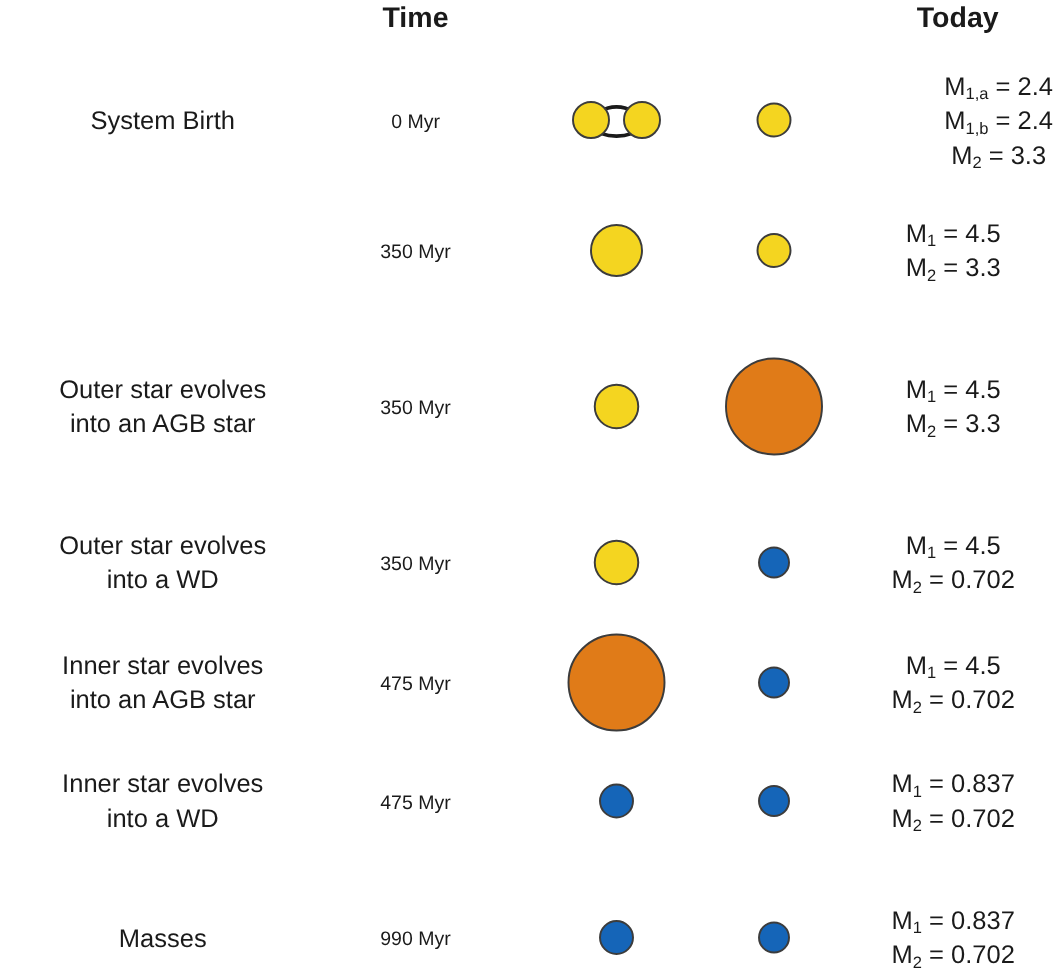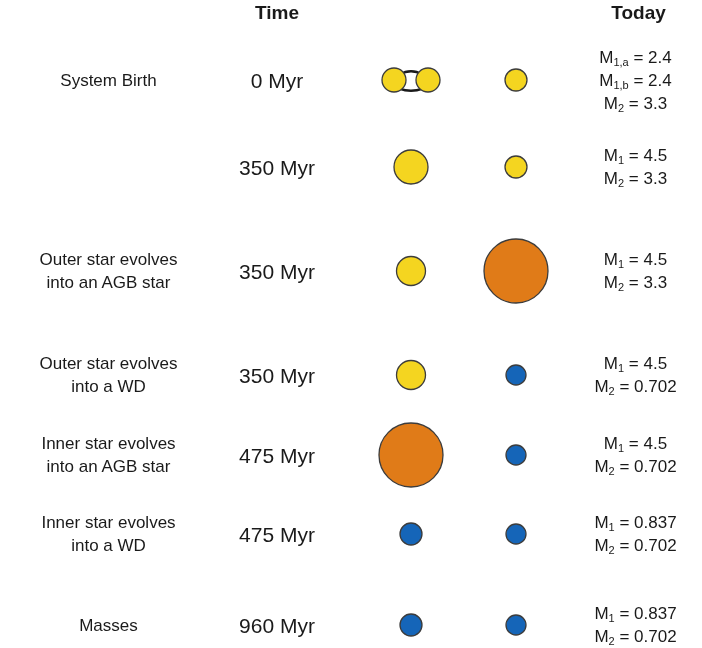--- a/index.html
+++ b/index.html
@@ -66,21 +66,21 @@
     line-height: 23px;
     white-space: pre-line;
     padding-left: 21px;
   }
 
   .evt-time {
     position: absolute;
     left: 197px;
     width: 160px;
     text-align: center;
-    font-size: 21px;
+    font-size: 13px;
     line-height: 23px;
     white-space: nowrap;
   }
 
   .evt-masses {
     position: absolute;
     left: 569px;
     width: 133px;
     text-align: center;
     font-size: 17px;
@@ -139,21 +139,21 @@
           <div>0 Myr</div>
         </div>
         <div class="stars-cell" style="height: 86px;">
           <svg class="star-svg" width="212" height="86" viewBox="0 0 212 86">
             <path d="M 37 47 C 41 30, 67 30, 71 47 M 37 47 C 43 56, 65 56, 71 47" fill="none" stroke="#1a1a1a" stroke-width="2.4"></path>
             <circle cx="37" cy="43" r="12" fill="#F4D520" stroke="#3c3c3c" stroke-width="1.3"></circle>
             <circle cx="71" cy="43" r="12" fill="#F4D520" stroke="#3c3c3c" stroke-width="1.3"></circle>
             <circle cx="159" cy="43" r="11" fill="#F4D520" stroke="#3c3c3c" stroke-width="1.3"></circle>
           </svg>
         </div>
-        <div class="evt-masses vcenter" style="height: 86px;">
+        <div class="evt-masses vcenter" style="height: 86px; justify-content: flex-end;">
           <div>
             <span class="mass-line">M<sub>1,a</sub> = 2.4</span>
             <span class="mass-line">M<sub>1,b</sub> = 2.4</span>
             <span class="mass-line">M<sub>2</sub> = 3.3</span>
           </div>
         </div>
       </div>
       <div class="evt-row" style="top: 124px; height: 86px;">
         <div class="evt-time vcenter" style="height: 86px;">
           <div>350 Myr</div>
@@ -243,21 +243,21 @@
         <div class="evt-masses vcenter" style="height: 80px;">
           <div>
             <span class="mass-line">M<sub>1</sub> = 0.837</span>
             <span class="mass-line">M<sub>2</sub> = 0.702</span>
           </div>
         </div>
       </div>
       <div class="evt-row" style="top: 592px; height: 66px;">
         <div class="evt-label vcenter" style="height: 66px;"><div>Masses</div></div>
         <div class="evt-time vcenter" style="height: 66px;">
-          <div>960 Myr</div>
+          <div>990 Myr</div>
         </div>
         <div class="stars-cell" style="height: 66px;">
           <svg class="star-svg" width="212" height="66" viewBox="0 0 212 66">
             <circle cx="54" cy="33" r="11" fill="#1565B8" stroke="#3c3c3c" stroke-width="1.3"></circle>
             <circle cx="159" cy="33" r="10" fill="#1565B8" stroke="#3c3c3c" stroke-width="1.3"></circle>
           </svg>
         </div>
         <div class="evt-masses vcenter" style="height: 66px;">
           <div>
             <span class="mass-line">M<sub>1</sub> = 0.837</span>

